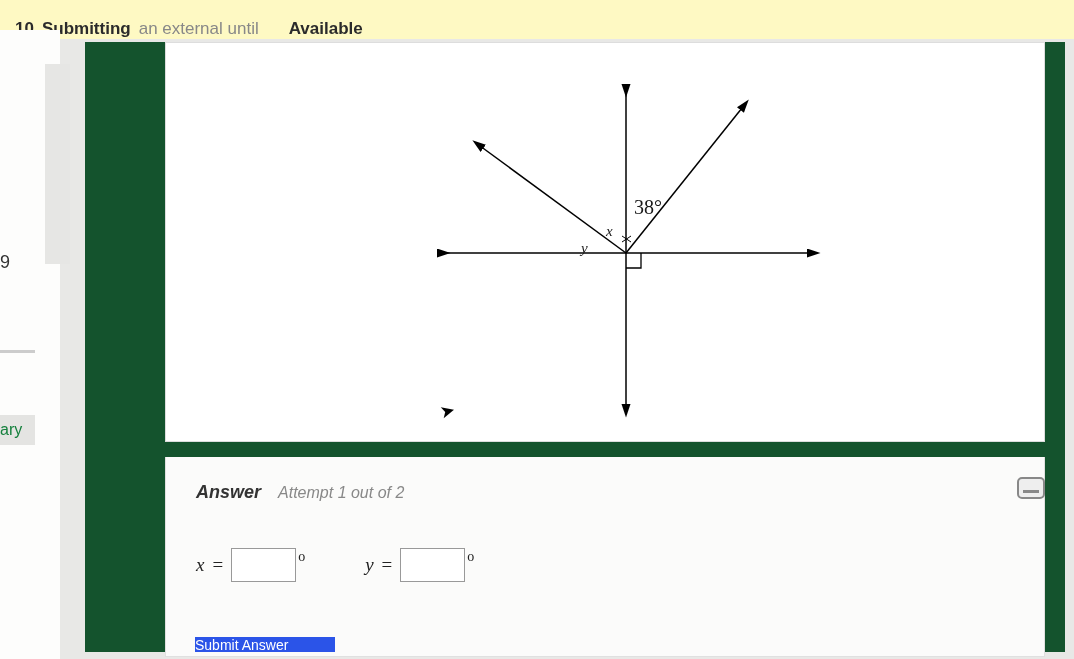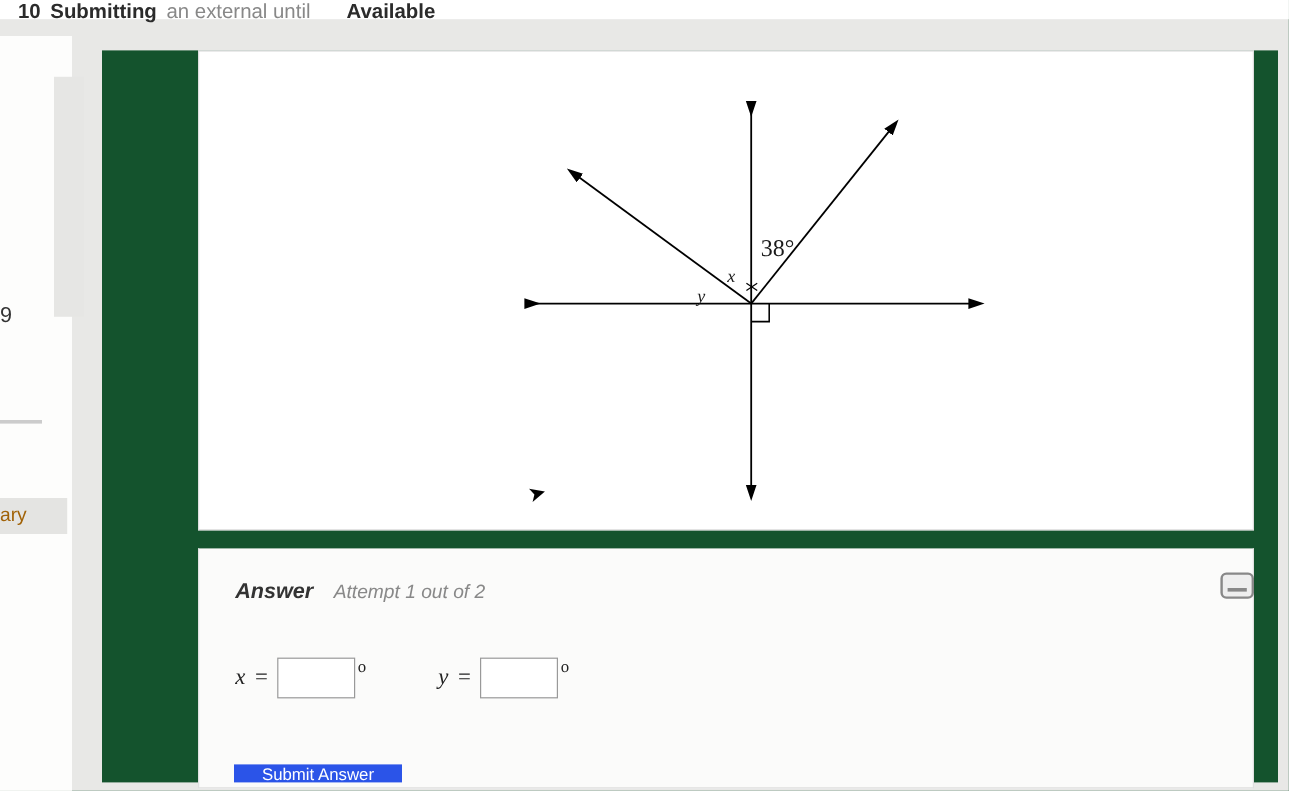--- a/index.html
+++ b/index.html
@@ -9,24 +9,24 @@
       width: 1074px;
       height: 659px;
       overflow: hidden;
       position: relative;
     }
     .header {
       position: absolute;
       top: 0;
       left: 0;
       right: 0;
-      height: 16px;
-      background: #ffffff;
+      height: 39px;
+      background: #fef9c3;
       display: flex;
-      align-items: flex-start;
+      align-items: flex-end;
       padding-left: 15px;
       font-size: 17px;
       color: #2b2b2b;
     }
     .header .bold { font-weight: 700; margin-right: 8px; }
     .header .light { color: #888; margin-right: 30px; }
     .points { margin-right: 45px; }
     .sidebar {
       position: absolute;
       left: 0;
@@ -58,22 +58,22 @@
       height: 3px;
       background: #ccc;
     }
     .sidebar-ary {
       position: absolute;
       left: 0;
       top: 385px;
       background: #e4e4e2;
       padding: 6px 10px 6px 0;
       font-size: 16px;
-      color: #a16207;
-      width: 56px;
+      color: #15803d;
+      width: 35px;
     }
     .main {
       position: absolute;
       left: 85px;
       top: 42px;
       width: 980px;
       height: 610px;
       background: #14532d;
     }
     .diagram-panel {
@@ -156,21 +156,21 @@
     }
     .submit-btn {
       position: absolute;
       left: 110px;
       bottom: 0;
       width: 140px;
       height: 15px;
       background: #2b54e8;
       color: #fff;
       font-size: 14px;
-      text-align: center;
+      text-align: left;
       overflow: hidden;
     }
     .keyboard-icon {
       position: absolute;
       right: 20px;
       top: 435px;
       width: 28px;
       height: 22px;
       border: 2px solid #888;
       border-radius: 5px;

